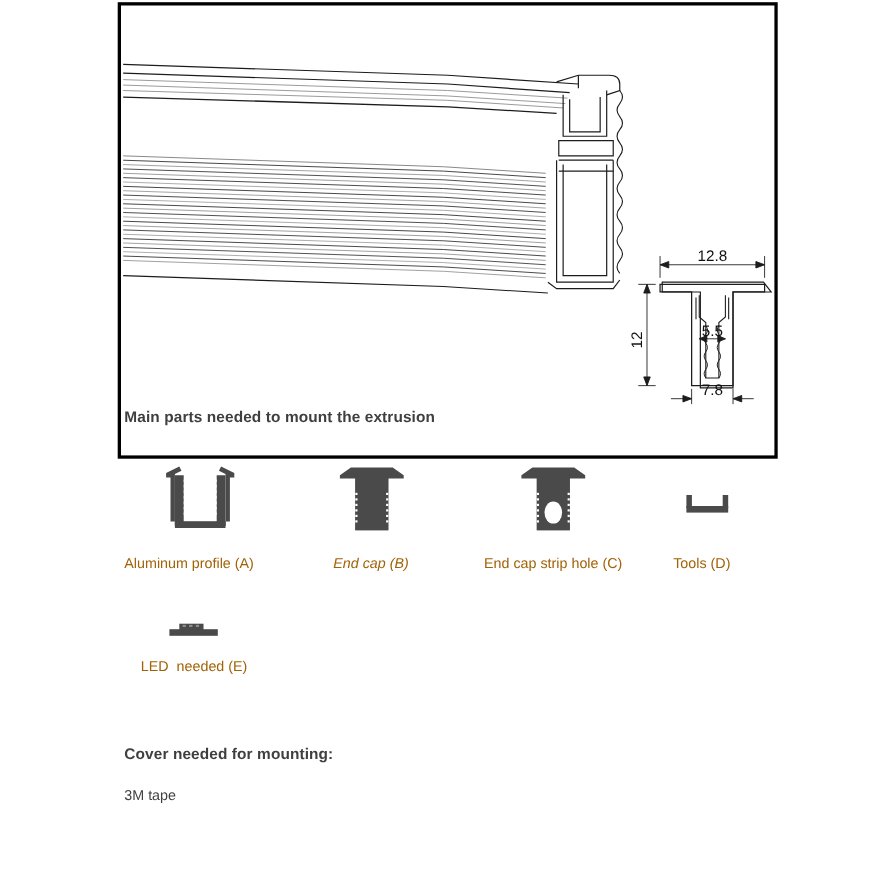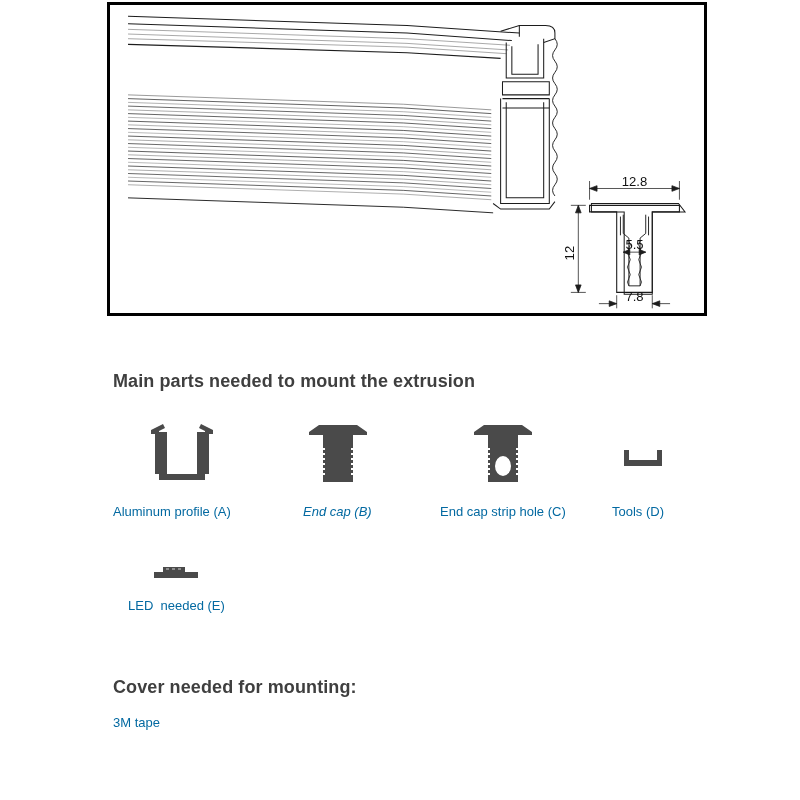--- a/index.html
+++ b/index.html
@@ -14,72 +14,72 @@
     font-family: "Liberation Sans", sans-serif;
     overflow: hidden;
   }
 
   
   #drawing-box {
     position: absolute;
     left: 107px;
     top: 2px;
     width: 600px;
-    height: 314px;
+    height: 415px;
     border: 3px solid #000000;
     background: #ffffff;
     box-sizing: border-box;
   }
   #drawing-svg {
     position: absolute;
     left: 0;
     top: 0;
     width: 100%;
     height: 100%;
     display: block;
   }
 
   
   .section-heading {
     position: absolute;
-    font-size: 18px;
+    font-size: 14px;
     font-weight: bold;
     color: #3f3f3f;
     letter-spacing: 0.1px;
     white-space: pre;
     text-align: center;
   }
   #heading-main-parts { left: 113px; top: 371px; }
   #heading-tools      { left: 113px; top: 677px; }
 
   
   .body-text {
     position: absolute;
     font-size: 13px;
-    color: #0369a1;
+    color: #404040;
     white-space: pre;
   }
   #tools-item-0 { left: 113px; top: 715px; }
 
   
   .part {
     position: absolute;
     top: 420px;
   }
   .part-figure {
     position: relative;
     height: 72px;
     display: block;
   }
   .part-figure svg { display: block; }
   .part-label {
     position: absolute;
     top: 504px;
     font-size: 13px;
-    color: #0369a1;
+    color: #a16207;
     white-space: pre;
   }
 
   #part-a       { left: 143px; }
   #part-label-a { left: 113px; }
   #part-b       { left: 303px; }
   #part-label-b { left: 303px; font-style: italic; }
   #part-c       { left: 468px; }
   #part-label-c { left: 440px; }
   #part-d       { left: 615px; }

